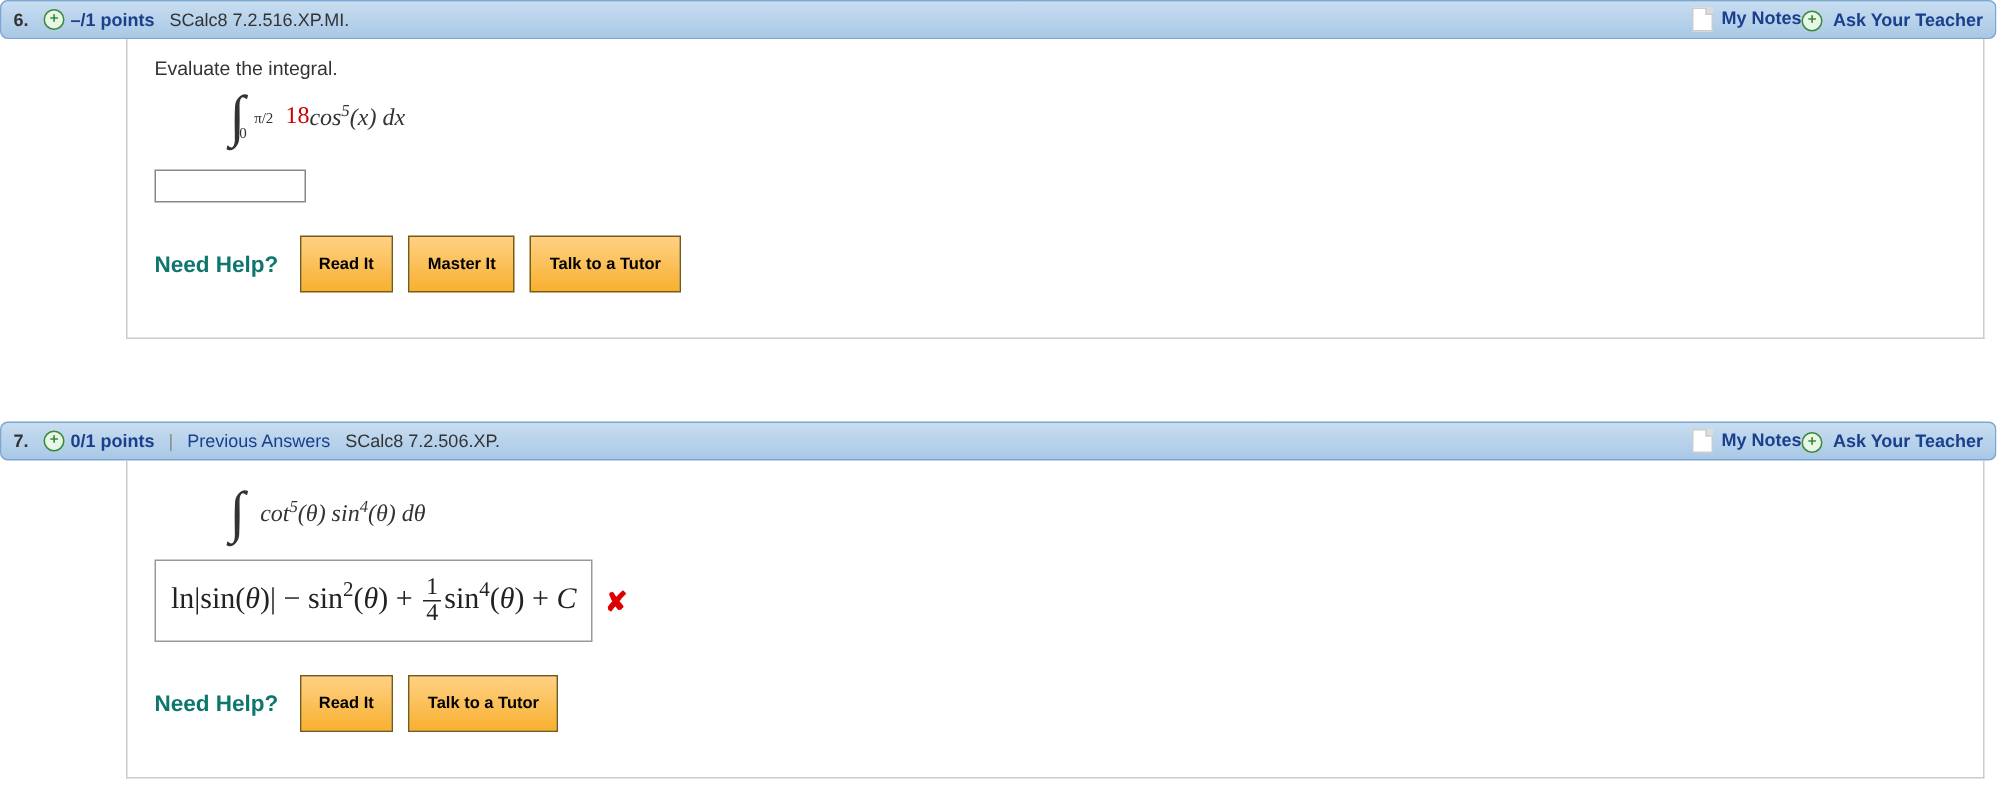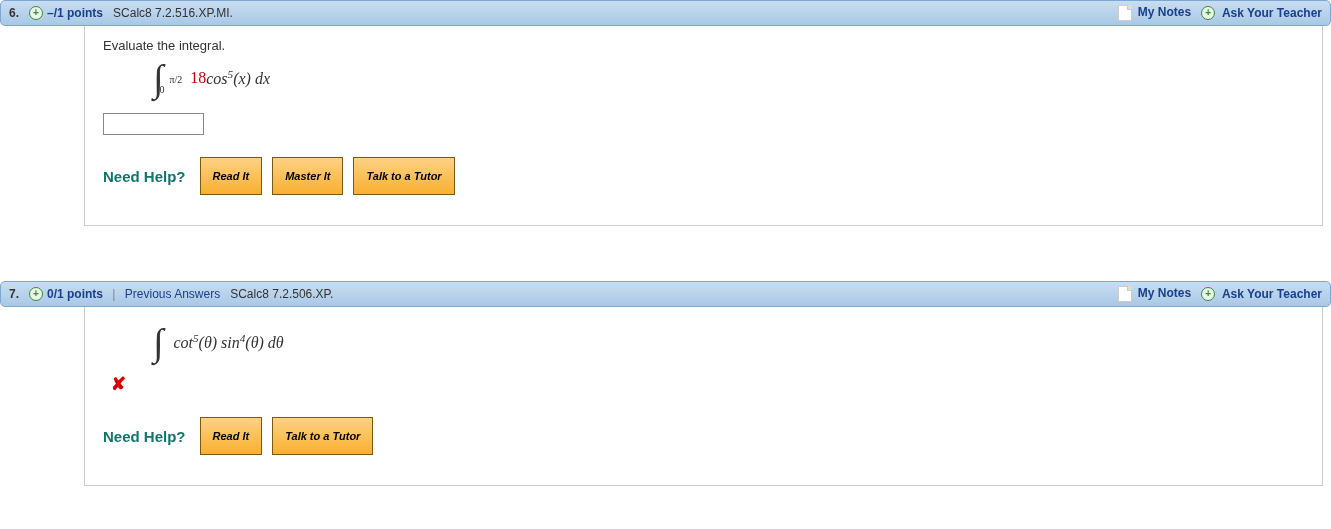--- a/index.html
+++ b/index.html
@@ -56,22 +56,21 @@
   .sep {
     color: #888;
   }
   .source {
     color: #333;
     margin-left: 4px;
   }
   .header-right {
     margin-left: auto;
     display: flex;
-    align-items: center;
-    gap: 10px;
+    align-items: flex-end;
   }
   .note-icon {
     display: inline-block;
     width: 12px;
     height: 14px;
     background: #fff;
     border: 1px solid #ccc;
     position: relative;
     margin-right: 2px;
     vertical-align: middle;
@@ -182,21 +181,20 @@
   }
   .help-btn {
     background: linear-gradient(#ffd184, #f8b030);
     border: 1px solid #7a5a10;
     padding: 12px 12px;
     font-size: 11px;
     font-weight: bold;
     font-family: Arial, sans-serif;
     color: #000;
     cursor: pointer;
-    font-style: italic;
   }
 </style>
 </head>
 <body>
 
 <div class="question-block">
   <div class="question-header">
     <span class="qnum">6.</span>
     <span class="plus-icon">+</span>
     <span class="points">–/1 points</span>
@@ -252,20 +250,26 @@
       </span>
     </div>
   </div>
   <div class="question-body">
     <div class="math-block">
       <span class="integral">∫</span>
       <span style="width:8px"></span>
       <span>cot<sup>5</sup>(θ) sin<sup>4</sup>(θ) <span style="font-style:italic">dθ</span></span>
     </div>
     <div class="answer-box-wrap">
+      <div class="answer-box">
+        ln|sin(<i>θ</i>)| − sin<sup>2</sup>(<i>θ</i>) + <span class="frac">
+            <span class="fn">1</span>
+            <span class="fd">4</span>
+          </span>sin<sup>4</sup>(<i>θ</i>) + <i>C</i>
+      </div>
       <span class="wrong-x">✘</span>
     </div>
     <div class="need-help-row">
       <span class="need-help">Need Help?</span>
       <button class="help-btn">Read It</button>
       <button class="help-btn">Talk to a Tutor</button>
     </div>
   </div>
 </div>
 

